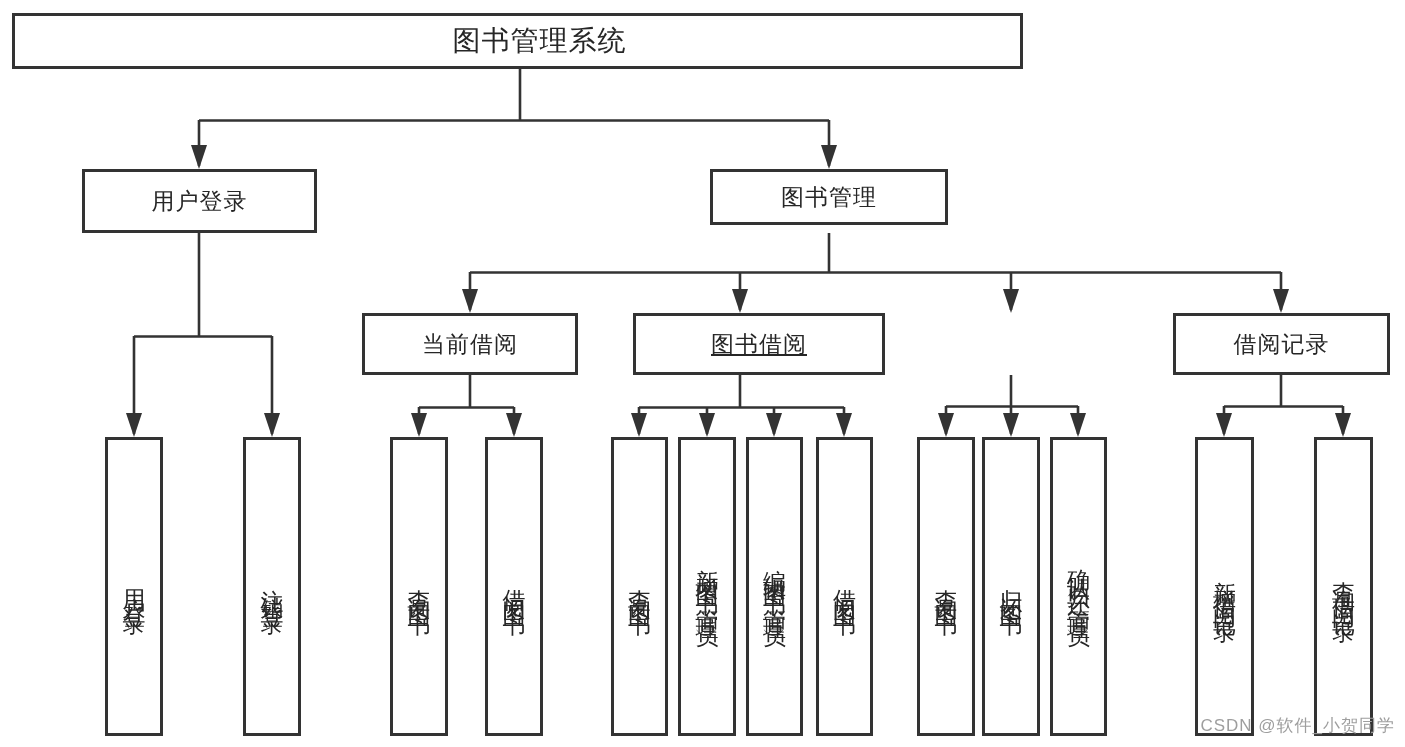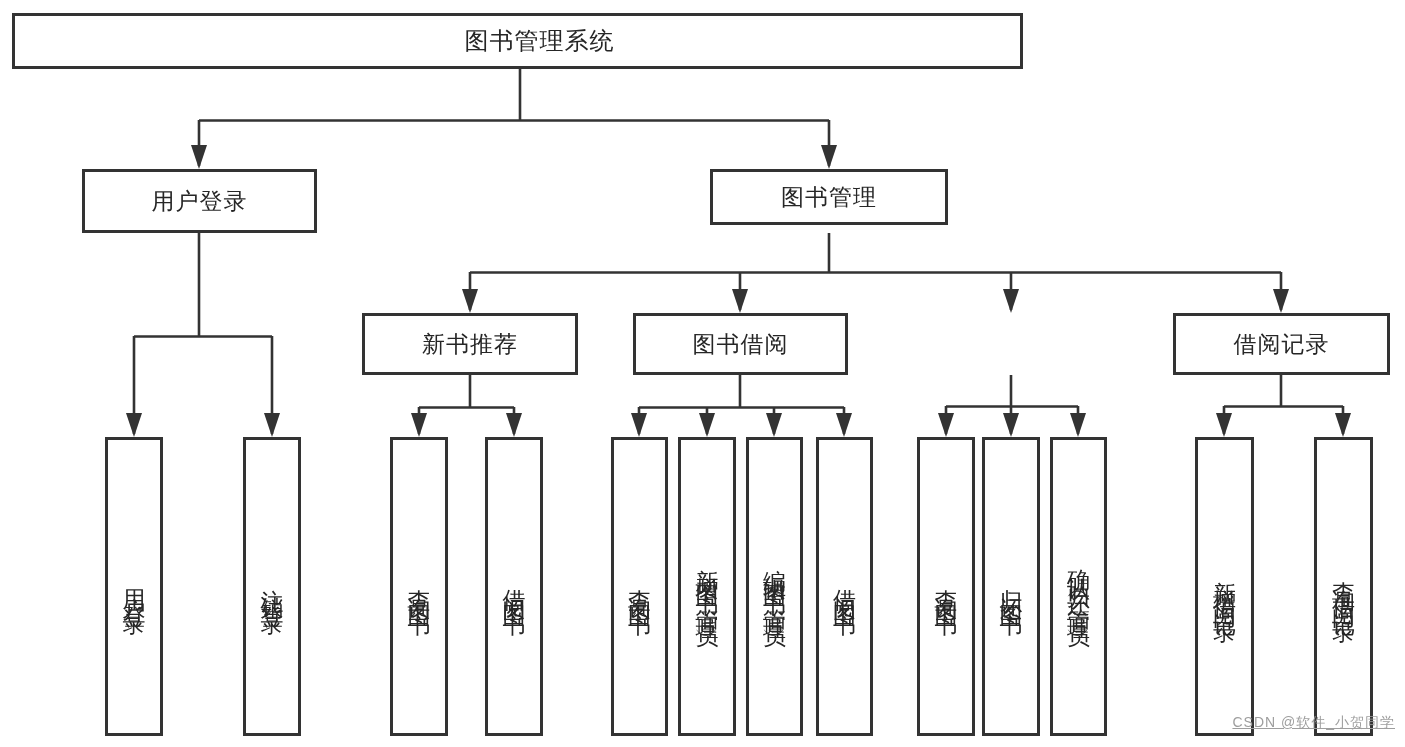--- a/index.html
+++ b/index.html
@@ -24,38 +24,37 @@
     position:absolute;
     box-sizing:border-box;
     background:#ffffff;
     border:3px solid var(--line);
     display:flex;align-items:center;justify-content:center;
     text-align:center;
     font-size:23px;
     letter-spacing:1px;
     color:var(--text);
   }
-  .node.root{font-size:24px;padding-left:44px;}
+  .node.root{font-size:28px;padding-left:44px;}
   .vbox{
     writing-mode:vertical-rl;
     text-orientation:mixed;
     letter-spacing:8px;
     font-size:23px;
     line-height:1;
     padding:6px 0;
   }
   .watermark{
     position:absolute;
     right:10px;
     top:714px;
-    font-size:14px;
+    font-size:17px;
     letter-spacing:1px;
     color:var(--wm);
     white-space:nowrap;
-    text-decoration:underline;
   }
 </style>
 </head>
 <body>
 
 <div id="canvas">
 
   <svg id="connectors" viewBox="0 0 1405 747" xmlns="http://www.w3.org/2000/svg">
     <g>
       <path class="ln" d="M520 69 V120.5 M199 120.5 H829 M199 120 V166 M829 120 V166"></path>
@@ -97,22 +96,22 @@
       <path class="arrow" d="M1224 437 L1216 413 H1232 Z"></path>
       <path class="arrow" d="M1343 437 L1335 413 H1351 Z"></path>
     </g>
   </svg>
 
   <div class="node root" style="left:12px;top:13px;width:1011px;height:56px;">图书管理系统</div>
 
   <div class="node" style="left:82px;top:169px;width:235px;height:64px;">用户登录</div>
   <div class="node" style="left:710px;top:169px;width:238px;height:56px;">图书管理</div>
 
-  <div class="node" style="left:362px;top:313px;width:216px;height:62px;">新书推荐</div>
-  <div class="node" style="left:633px;top:313px;width:215px;height:62px;">图书借阅</div>
+  <div class="node" style="left:362px;top:313px;width:216px;height:62px;">当前借阅</div>
+  <div class="node" style="left:633px;top:313px;width:252px;height:62px;text-decoration:underline;">图书借阅</div>
   <div class="node" style="left:1173px;top:313px;width:217px;height:62px;">借阅记录</div>
 
   <div class="node vbox" style="left:105px;top:437px;width:58px;height:299px;">用户登录</div>
   <div class="node vbox" style="left:243px;top:437px;width:58px;height:299px;">注销登录</div>
 
   <div class="node vbox" style="left:390px;top:437px;width:58px;height:299px;">查询图书</div>
   <div class="node vbox" style="left:485px;top:437px;width:58px;height:299px;">借阅图书</div>
 
   <div class="node vbox" style="left:611px;top:437px;width:57px;height:299px;">查询图书</div>
   <div class="node vbox" style="left:678px;top:437px;width:58px;height:299px;">新增图书（管理员）</div>

